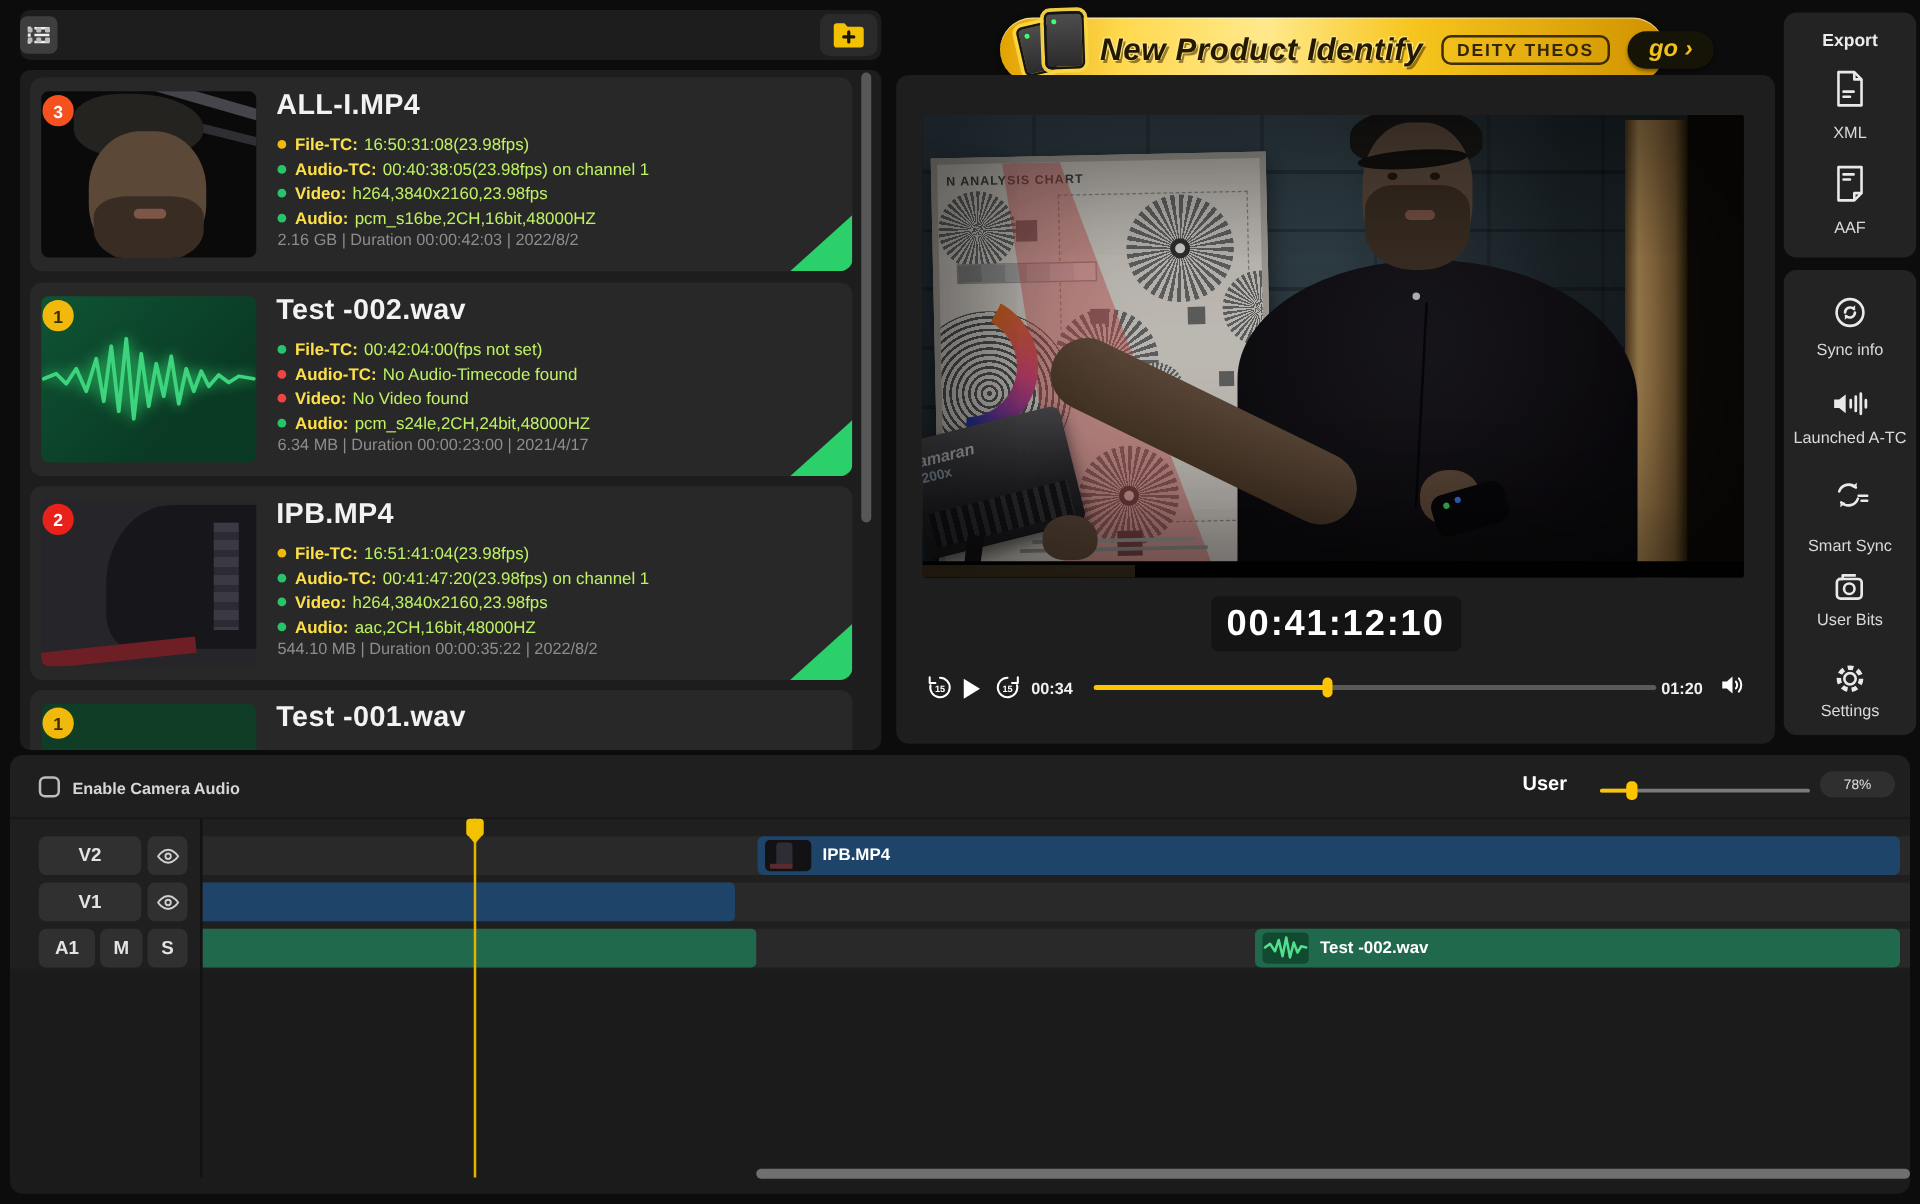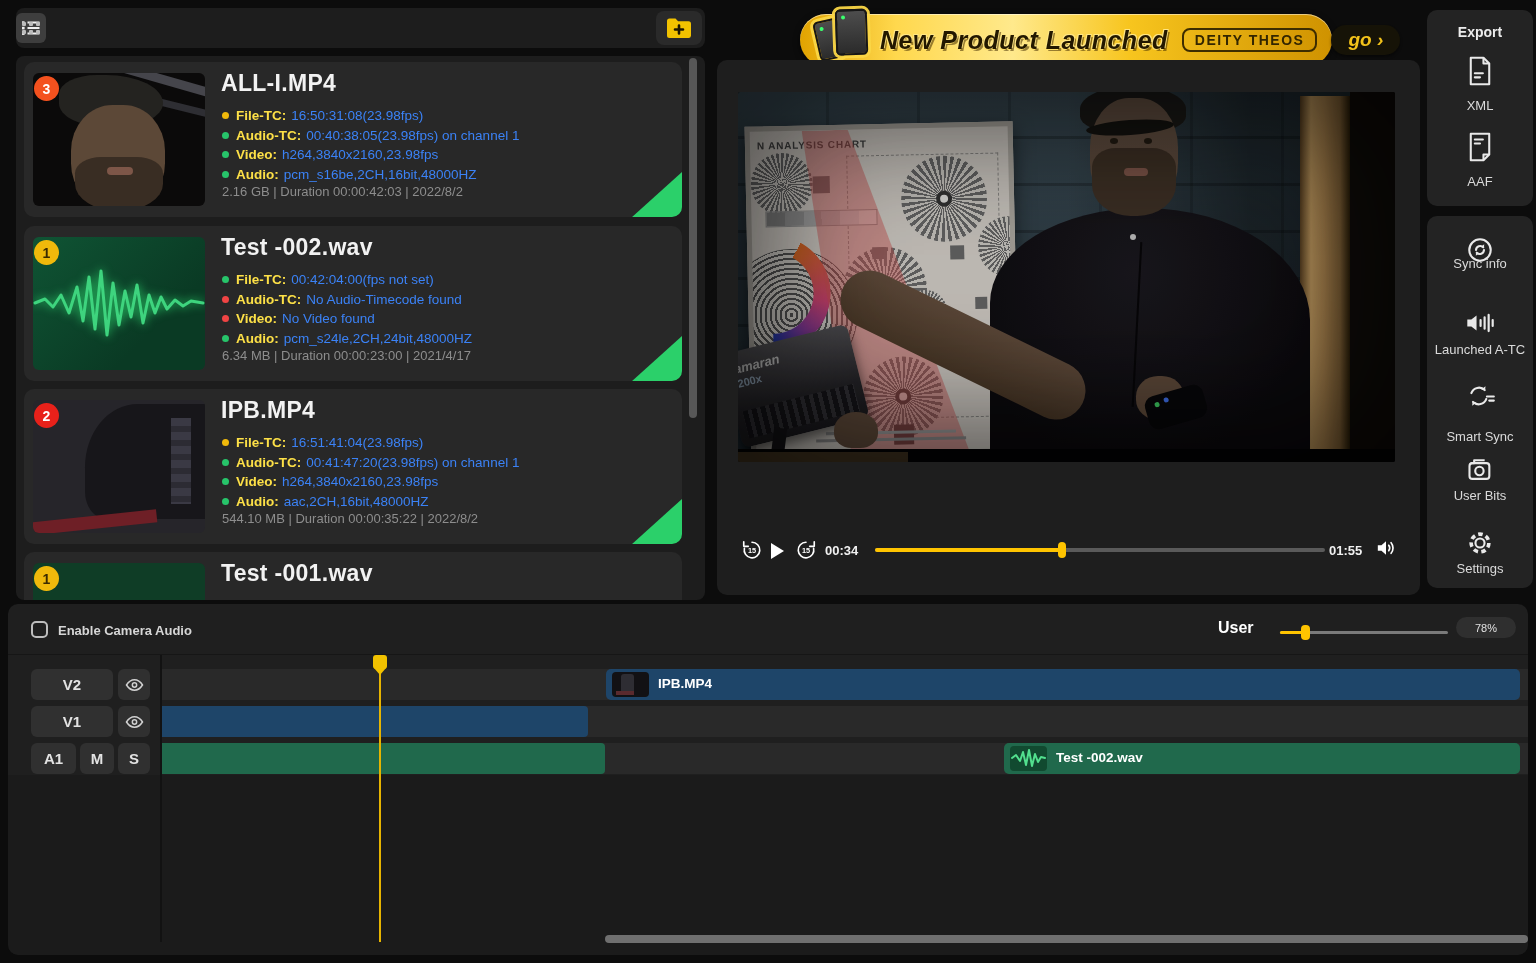--- a/index.html
+++ b/index.html
@@ -24,21 +24,21 @@
   .badge[data-badge="yellow"]{background:#f0b90b;color:#3a2a00}
   .badge[data-badge="red"]{background:#e8211a;color:#fff}
   .card-title{position:absolute;left:197px;top:8px;font-size:23px;font-weight:bold;letter-spacing:.3px;color:#f2f2f2}
   .rows{position:absolute;left:198px;top:44px}
   .mrow{display:flex;align-items:center;height:19.5px;font-size:13.5px}
   .dot{width:7px;height:7px;border-radius:50%;margin-right:7px;flex:none}
   .dot[data-dot="yellow"]{background:#f0b90b}
   .dot[data-dot="green"]{background:#27c46a}
   .dot[data-dot="red"]{background:#f04444}
   .mrow b{color:#fde047;margin-right:5px;font-size:13.5px}
-  .mrow span{color:#3b82f6}
+  .mrow span{color:#bef264}
   .info{position:absolute;left:198px;top:122px;font-size:13px;color:#8d8d8d}
   .tri{position:absolute;right:0;bottom:0;width:52px;height:46px;background:#2bd06a;clip-path:polygon(100% 2%,100% 100%,4% 100%)}
   .vscroll{position:absolute;right:8px;top:2px;width:8px;height:360px;border-radius:4px;background:#575757}
 
   
   .th-face{background:#0b0a0a}
   .th-face .pipe1{position:absolute;left:84px;top:6px;width:120px;height:9px;background:#45454b;transform:rotate(16deg)}
   .th-face .pipe2{position:absolute;left:80px;top:30px;width:130px;height:7px;background:#2e2e33;transform:rotate(14deg)}
   .th-face .cap{position:absolute;left:26px;top:2px;width:104px;height:52px;background:#242320;border-radius:40% 60% 50% 50%}
   .th-face .face{position:absolute;left:38px;top:32px;width:94px;height:104px;background:#5c4837;border-radius:44%}
@@ -324,21 +324,21 @@
 
 <div class="abs banner">
   <div class="devs">
     <div class="dev d1">
         <span class="led"></span>
       </div>
     <div class="dev d2">
         <span class="led"></span>
       </div>
   </div>
-  <div class="bn-head">New Product Launched</div>
+  <div class="bn-head">New Product Identify</div>
   <div class="bn-tag">DEITY THEOS</div>
   <div class="bn-go">go ›</div>
 </div>
 
 <div class="abs player">
   <div class="video">
     <div class="scene">
       <div class="wall"></div>
       <div class="mortar"></div>
       <div class="wallshade"></div>
@@ -397,20 +397,23 @@
       <div class="device">
           <span class="g"></span>
           <span class="b"></span>
         </div>
       <div class="table"></div>
       <div class="tablewood"></div>
       <div class="vignette"></div>
     </div>
   </div>
 
+  <div class="tcbox">
+    <span class="tctext">00:41:12:10</span>
+  </div>
 
   <div class="controls">
     <div class="c-item rw">
       <svg width="22" height="22" viewBox="0 0 24 24">
           <path d="M12 3.5a8.5 8.5 0 1 1-8.3 6.6" fill="none" stroke="#fff" stroke-width="1.8" stroke-linecap="round"></path>
           <path d="M3 3v5h5" fill="none" stroke="#fff" stroke-width="1.8" stroke-linecap="round" stroke-linejoin="round"></path>
           <text x="12" y="15.5" text-anchor="middle" font-size="8" font-weight="bold" fill="#fff">15</text>
         </svg>
     </div>
     <div class="c-item pl">
@@ -421,21 +424,21 @@
           <path d="M12 3.5a8.5 8.5 0 1 0 8.3 6.6" fill="none" stroke="#fff" stroke-width="1.8" stroke-linecap="round"></path>
           <path d="M21 3v5h-5" fill="none" stroke="#fff" stroke-width="1.8" stroke-linecap="round" stroke-linejoin="round"></path>
           <text x="12" y="15.5" text-anchor="middle" font-size="8" font-weight="bold" fill="#fff">15</text>
         </svg>
     </div>
     <div class="c-item tlabel cur">00:34</div>
     <div class="bar">
       <div class="fill"></div>
       <div class="hdl"></div>
     </div>
-    <div class="c-item tlabel dur">01:55</div>
+    <div class="c-item tlabel dur">01:20</div>
     <div class="c-item vol">
       <svg width="22" height="20" viewBox="0 0 24 22">
           <path d="M3 8v6h4l5 4.5V3.5L7 8H3z" fill="#fff"></path>
           <path d="M15 8a5 5 0 0 1 0 6" fill="none" stroke="#fff" stroke-width="1.8" stroke-linecap="round"></path>
           <path d="M17.6 5.2a9 9 0 0 1 0 11.6" fill="none" stroke="#fff" stroke-width="1.8" stroke-linecap="round"></path>
         </svg>
     </div>
   </div>
 </div>
 
@@ -462,21 +465,21 @@
 <div class="abs sp2">
   <div class="s-icon" style="top:20px">
     <svg width="28" height="28" viewBox="0 0 24 24">
         <circle cx="12" cy="12" r="9.2" fill="none" stroke="#e9e9e9" stroke-width="1.8"></circle>
         <path d="M8.6 12a3.6 3.6 0 0 1 6.2-2.3" fill="none" stroke="#e9e9e9" stroke-width="1.8" stroke-linecap="round"></path>
         <path d="M15.4 12a3.6 3.6 0 0 1-6.2 2.3" fill="none" stroke="#e9e9e9" stroke-width="1.8" stroke-linecap="round"></path>
         <path d="M15.6 7l-.2 3-2.8-.6z" fill="#e9e9e9"></path>
         <path d="M8.4 17l.2-3 2.8.6z" fill="#e9e9e9"></path>
       </svg>
   </div>
-  <div class="s-label" style="top:40px">Sync info</div>
+  <div class="s-label" style="top:56px">Sync info</div>
 
   <div class="s-icon" style="top:94px">
     <svg width="30" height="26" viewBox="0 0 26 22">
         <path d="M2 8v6h3.5l4.5 3.5V4.5L5.5 8H2z" fill="#e9e9e9"></path>
         <path d="M13.5 8.5v5M17 6v10M20.5 4v14M24 8.5v5" stroke="#e9e9e9" stroke-width="1.9" stroke-linecap="round"></path>
       </svg>
   </div>
   <div class="s-label" style="top:126px">Launched A-TC</div>
 
   <div class="s-icon" style="top:167px">

